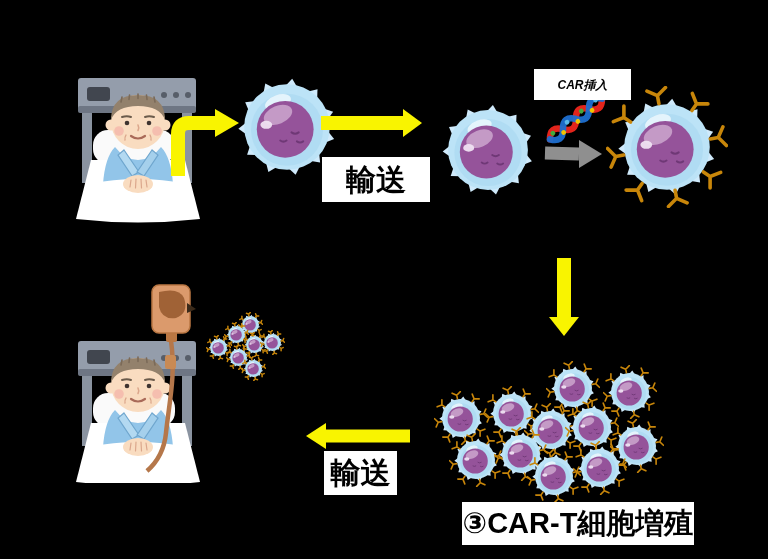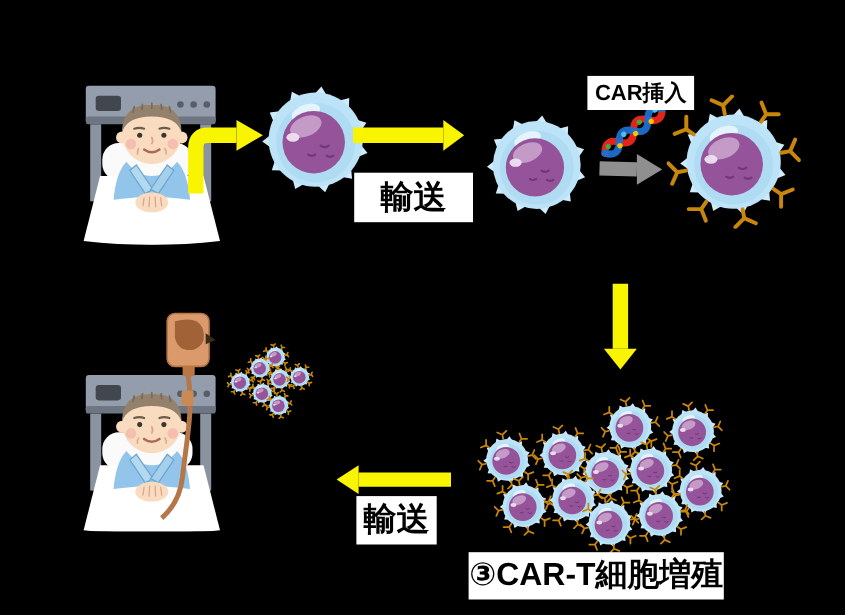--- a/index.html
+++ b/index.html
@@ -688,22 +688,22 @@
    <rect x="103" y="48" width="11" height="11" rx="2" fill="#BA7743"></rect>
    <rect x="102" y="72" width="11" height="14" rx="2.5" fill="#C98A54"></rect>
    <rect x="89" y="2" width="38" height="48" rx="7" fill="#DB9A6C" stroke="#BA7743" stroke-width="1.5"></rect>
    <path d="M96,9 Q116,4 121,15 Q126,30 113,35 Q99,37 96,24 Z" fill="#995C31" opacity="0.9"></path>
    <path d="M124,20 L133,26 L124,30 Z" fill="#3A2A1A"></path>
       </svg></div>
 
   <div class="label-box" style="left:322px;top:157px;width:108px;height:45px;font-size:30px;">
     <span>輸送</span>
   </div>
-  <div class="label-box" style="left:534px;top:69px;width:97px;height:31px;font-size:20px;">
+  <div class="label-box" style="left:534px;top:69px;width:97px;height:31px;font-size:12px;font-style:italic;">
     <span>CAR挿入</span>
   </div>
   <div class="label-box" style="left:324px;top:451px;width:73px;height:44px;font-size:30px;">
     <span>輸送</span>
   </div>
-  <div class="label-box" style="left:426px;top:502px;width:232px;height:43px;font-size:29px;">
+  <div class="label-box" style="left:462px;top:502px;width:232px;height:43px;font-size:29px;">
     <span>③CAR-T細胞増殖</span>
   </div>
 </div>
 
 </body></html>

